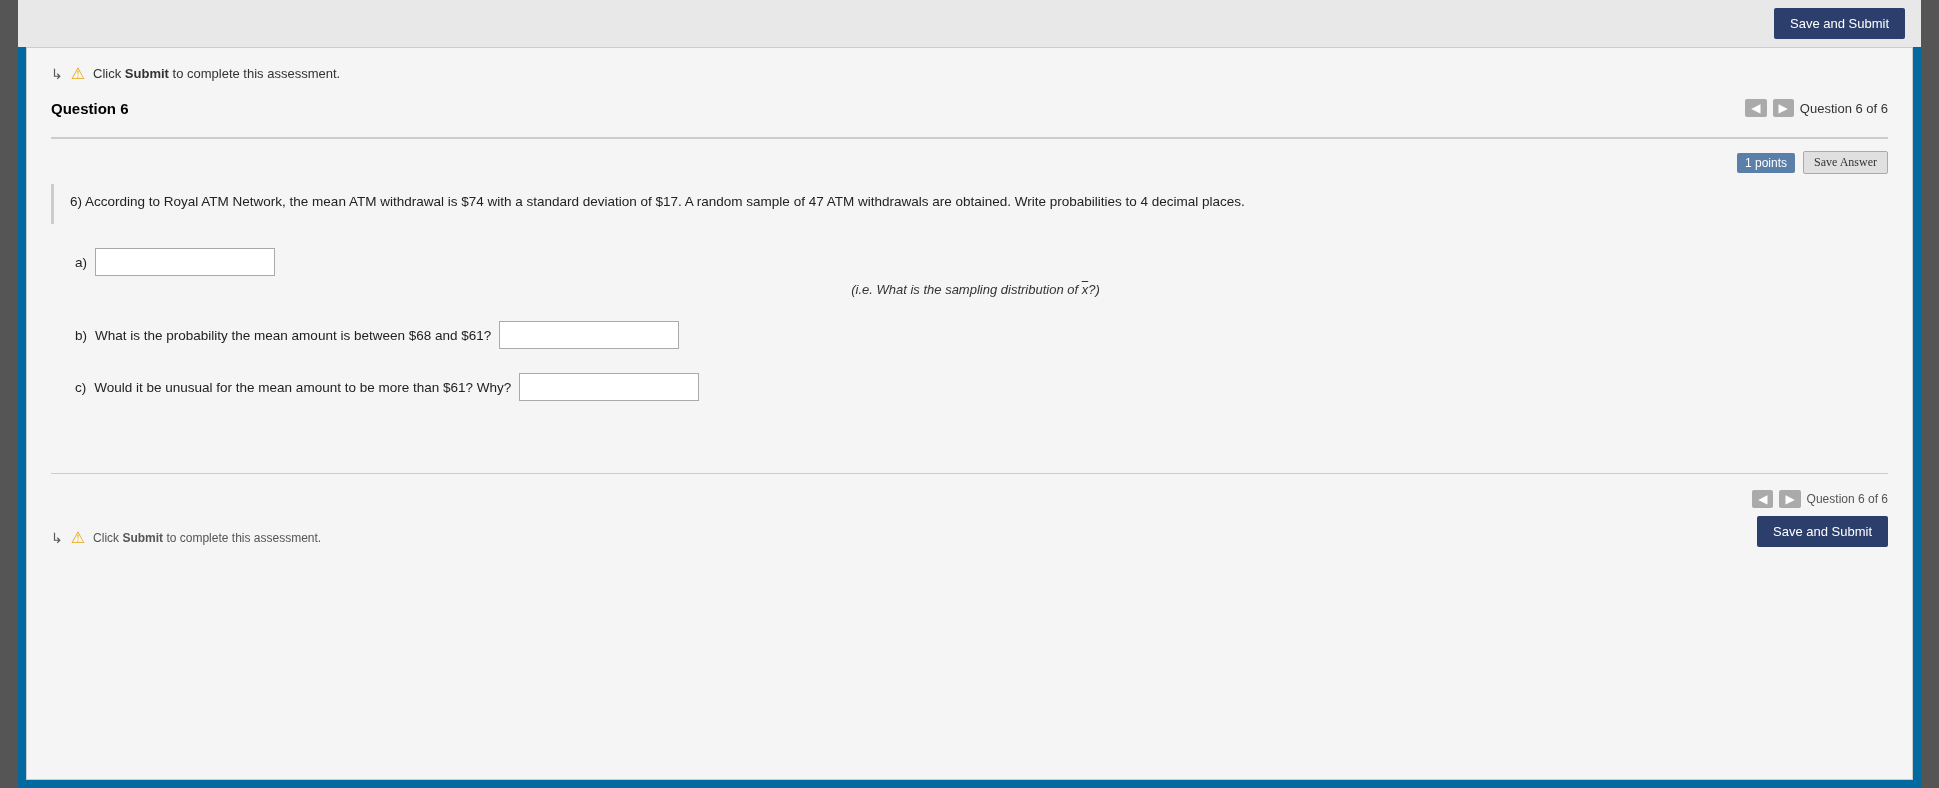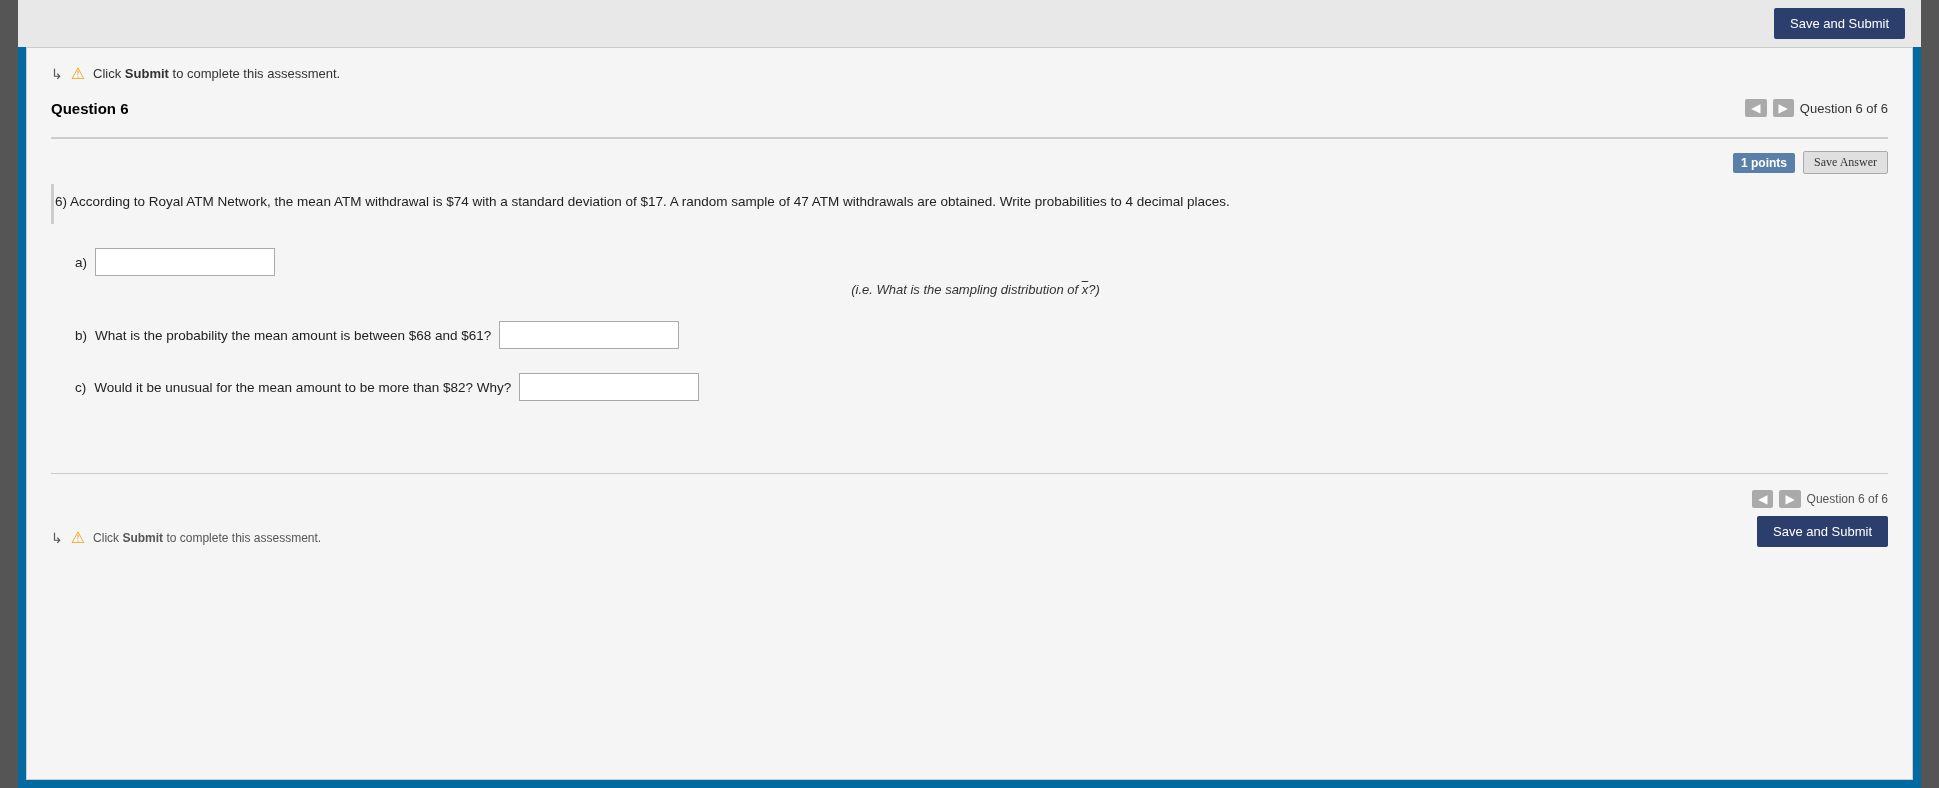--- a/index.html
+++ b/index.html
@@ -121,36 +121,35 @@
       gap: 8px;
       margin-bottom: 10px;
     }
 
     .points-badge {
       background-color: #5a7fa8;
       color: white;
       font-size: 12px;
       padding: 3px 8px;
       border-radius: 2px;
-      font-weight: bold;
     }
 
     .save-answer-btn {
       background-color: #e0e0e0;
       border: 1px solid #aaa;
       padding: 3px 10px;
       font-size: 12px;
       cursor: pointer;
       border-radius: 2px;
       color: #333;
       font-family: Liberation Serif, serif;
     }
 
     .question-body {
-      padding: 8px 1px;
+      padding: 8px 16px;
       font-size: 13.5px;
       color: #222;
       line-height: 1.5;
       border-left: 3px solid #ccc;
       margin-bottom: 16px;
     }
 
     .question-text {
       margin-bottom: 4px;
     }
@@ -296,21 +295,21 @@
         <div class="sub-question-line">
           <span>b)</span>
           <span>What is the probability the mean amount is between $68 and $61?</span>
           <input type="text" class="answer-input" style="">
         </div>
       </div>
 
       <div class="sub-question">
         <div class="sub-question-line">
           <span>c)</span>
-          <span>Would it be unusual for the mean amount to be more than $82? Why?</span>
+          <span>Would it be unusual for the mean amount to be more than $61? Why?</span>
           <input type="text" class="answer-input" style="">
         </div>
       </div>
 
     </div>
 
     <div class="bottom-notice-area">
 
       <div class="submit-notice-bottom">
         <span class="arrow-icon">↳</span>

